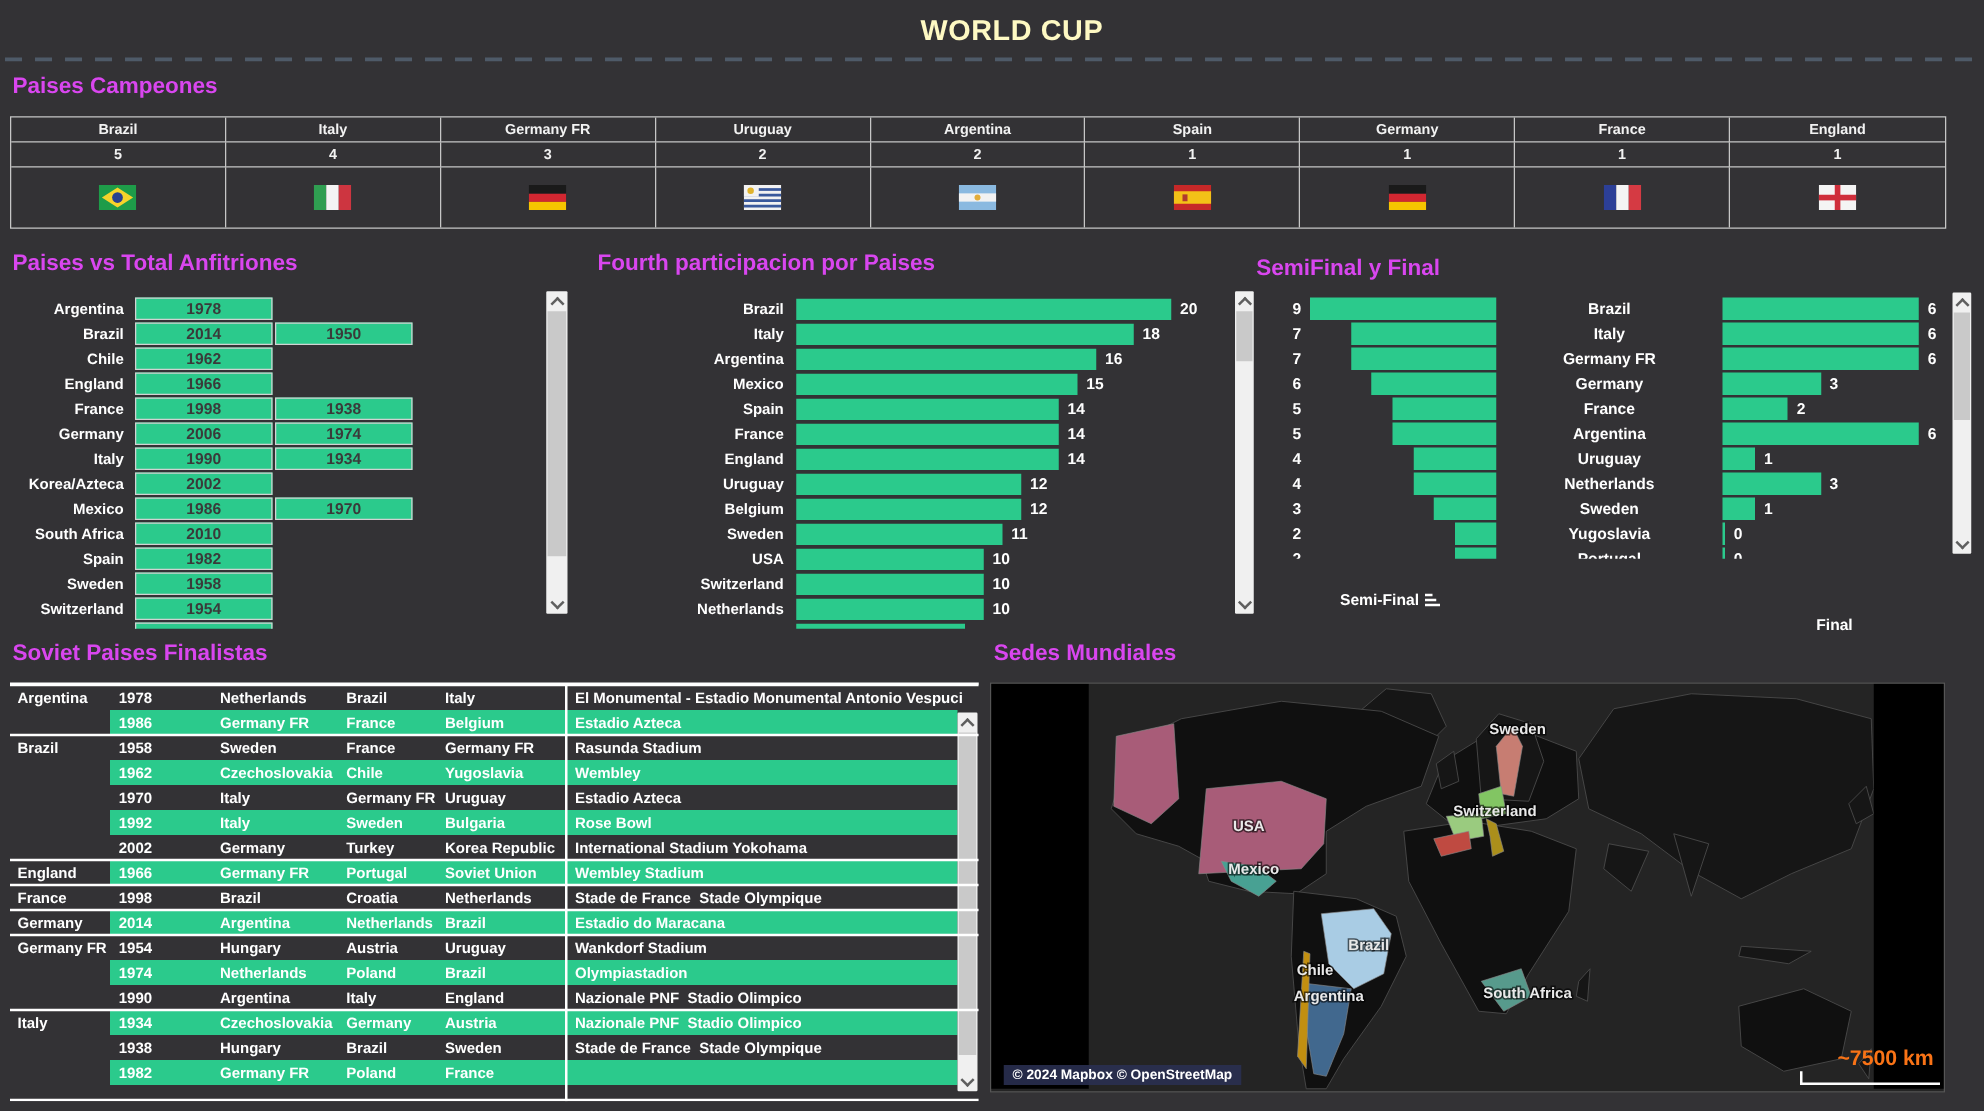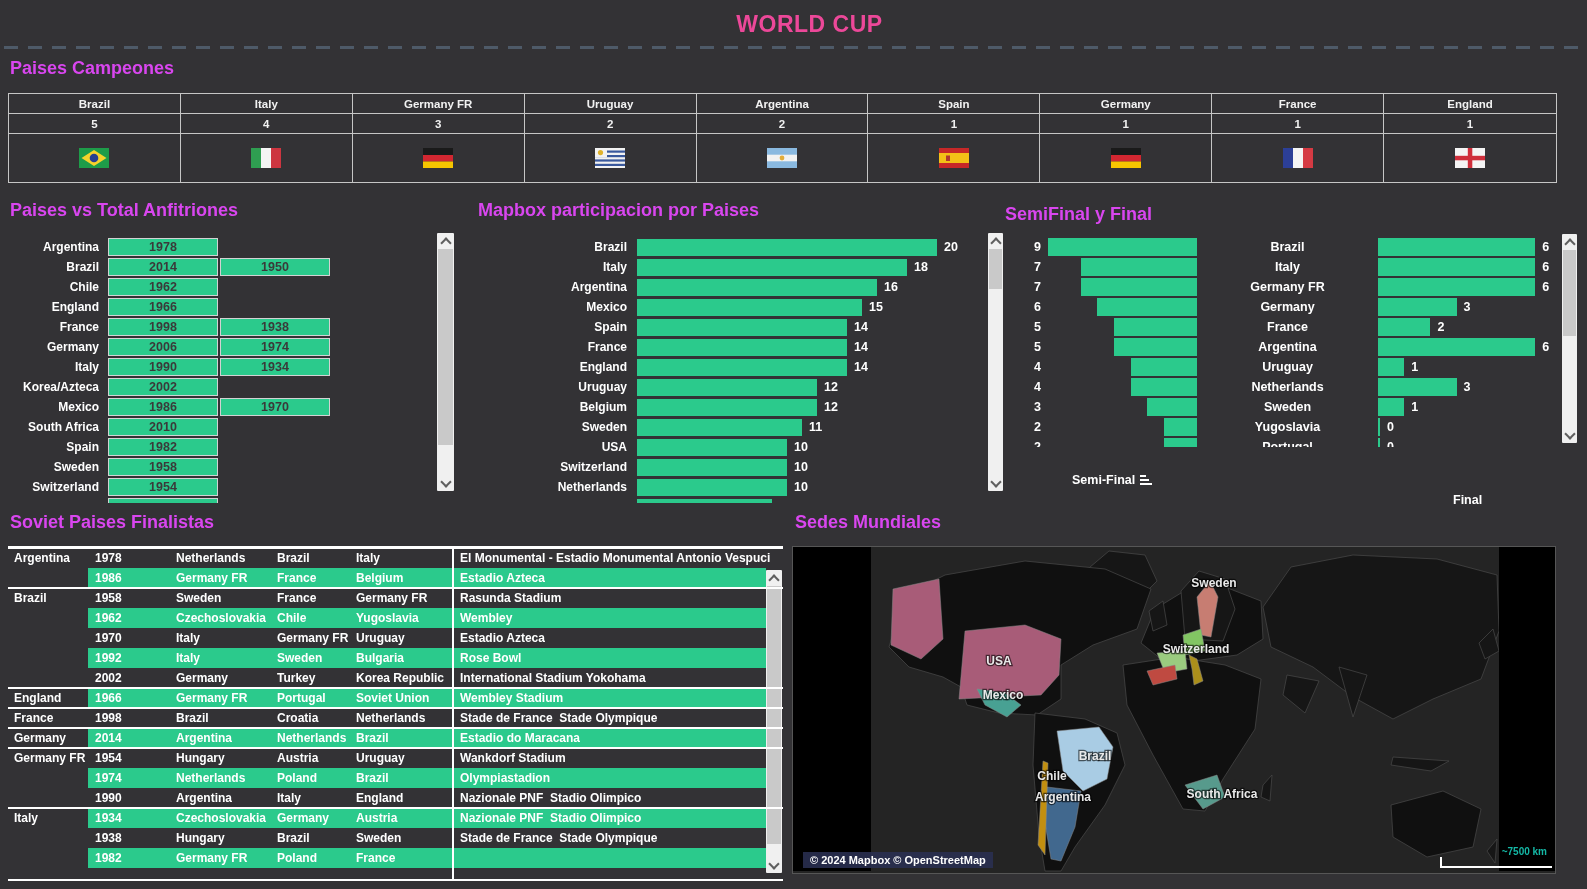--- a/index.html
+++ b/index.html
@@ -1,21 +1,21 @@
 <!DOCTYPE html>
 <html style="--green: #2bca8c;"><head>
 <meta charset="utf-8">
 <style>
   html,body{margin:0;padding:0;}
   body{width:1587px;height:889px;position:relative;overflow:hidden;
        background:#333235;font-family:"Liberation Sans",sans-serif;
        -webkit-font-smoothing:antialiased;}
   .topbar{position:absolute;left:0;top:0;width:1587px;height:46px;}
   .topbar .title{text-align:center;line-height:48px;font-size:23px;font-weight:700;
-       color:#ec4899;letter-spacing:.5px;padding-left:32px;}
+       color:#fef9c3;letter-spacing:.5px;padding-left:32px;}
   .dashed-sep{position:absolute;left:4px;width:1579px;top:46px;height:3px;
        background:repeating-linear-gradient(90deg,#4e5a68 0 14px,transparent 14px 24px);}
   .sec-title{position:absolute;font-size:18px;font-weight:700;color:#d946ef;white-space:nowrap;}
   #t-champ{left:10px;top:58px}
   #t-hosts{left:10px;top:200px}
   #t-part{left:478px;top:200px}
   #t-semi{left:1005px;top:204px}
   #t-final{left:10px;top:512px}
   #t-map{left:795px;top:512px}
 
@@ -83,21 +83,21 @@
   #f-bottom{position:absolute;left:0;bottom:0;width:775px;height:2px;background:#ffffff;z-index:6;}
 
   
   #map{position:absolute;left:792px;top:546px;width:764px;height:328px;background:#242424;
       border:1px solid #565656;box-sizing:border-box;}
   #map svg{position:absolute;left:0;top:0;}
   #map-attr{position:absolute;left:10px;bottom:5px;background:rgba(42,48,82,.88);
       color:#ffffff;font-size:11px;font-weight:600;padding:2px 7px;z-index:3;}
   #map-scalebar{position:absolute;right:3px;bottom:5px;width:110px;height:9px;
       border-left:2px solid #fff;border-bottom:2px solid #fff;z-index:3;}
-  #map-scalelab{position:absolute;right:8px;bottom:16px;color:#14b8a6;font-size:10px;
+  #map-scalelab{position:absolute;right:8px;bottom:16px;color:#f97316;font-size:17px;
       font-weight:600;z-index:3;text-align:right;}
 </style>
 </head>
 <body>
 
 <div class="topbar">
   <div class="title">WORLD CUP</div>
 </div>
 <div class="dashed-sep"></div>
 
@@ -266,21 +266,21 @@
     <div class="crow">
       <span class="clabel">Switzerland</span>
       <div class="year-bar">1954</div>
     </div>
     <div class="crow">
       <span class="clabel"></span>
       <div class="year-bar"></div>
     </div>
   </div>
 
-<div class="sec-title" id="t-part">Mapbox participacion por Paises</div>
+<div class="sec-title" id="t-part">Fourth participacion por Paises</div>
 <div class="chart" id="part-chart">
     <div class="crow">
       <span class="clabel">Brazil</span>
       <div class="hbar" style="width: 300px;"></div>
       <span class="bar-val">20</span>
     </div>
     <div class="crow">
       <span class="clabel">Italy</span>
       <div class="hbar" style="width: 270px;"></div>
       <span class="bar-val">18</span>

